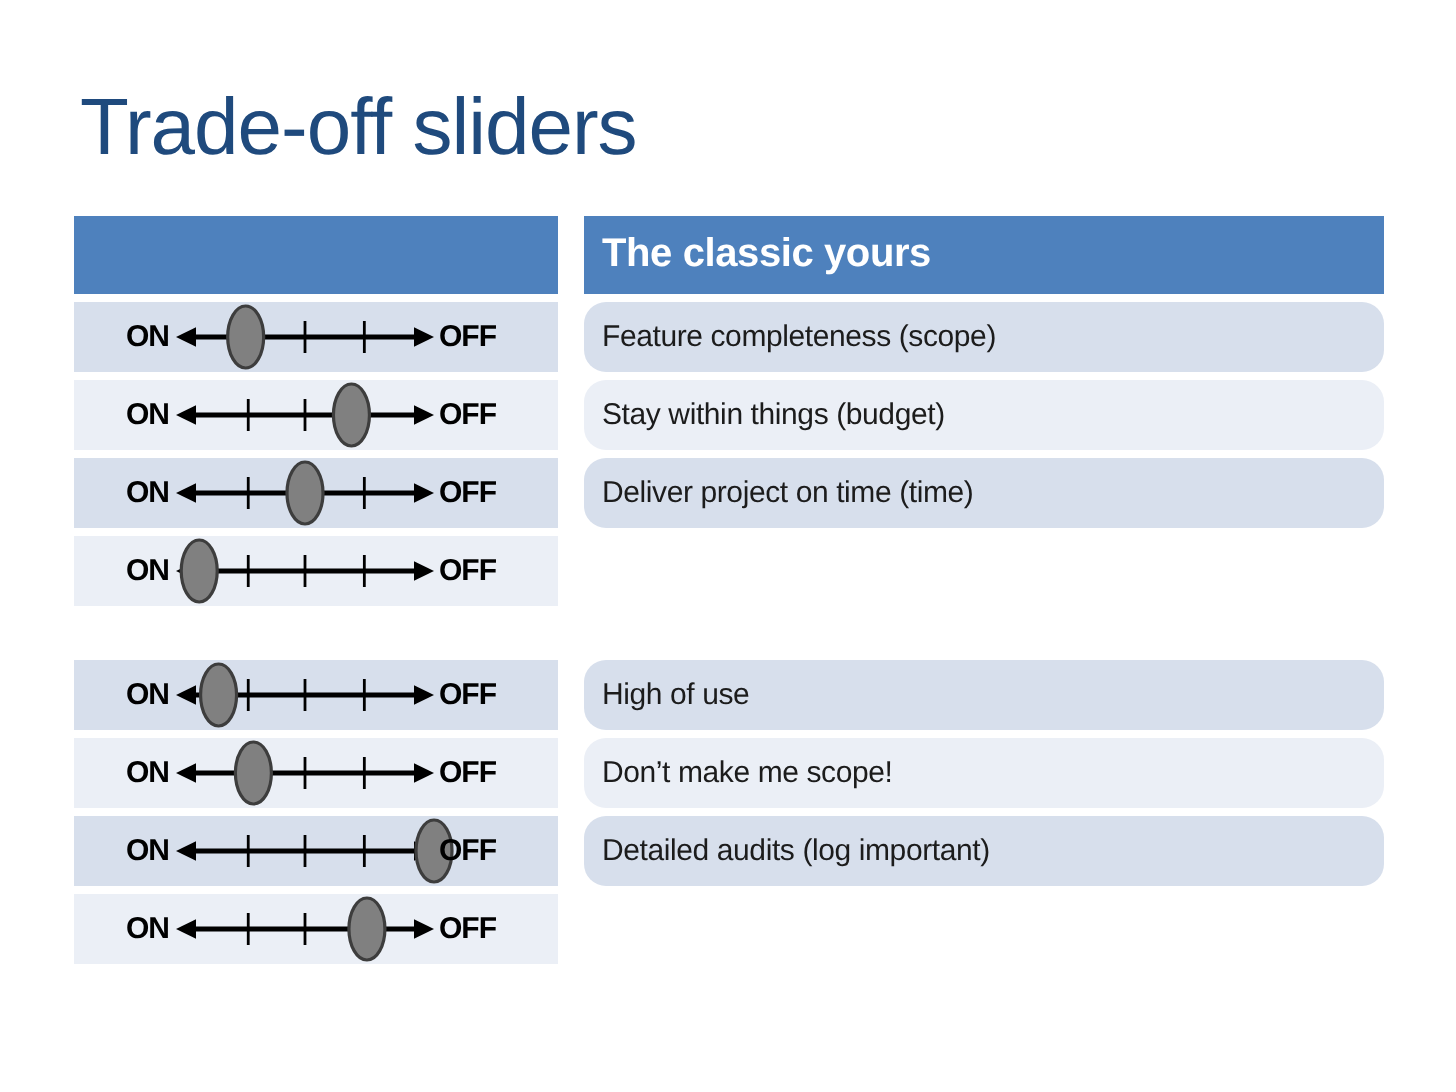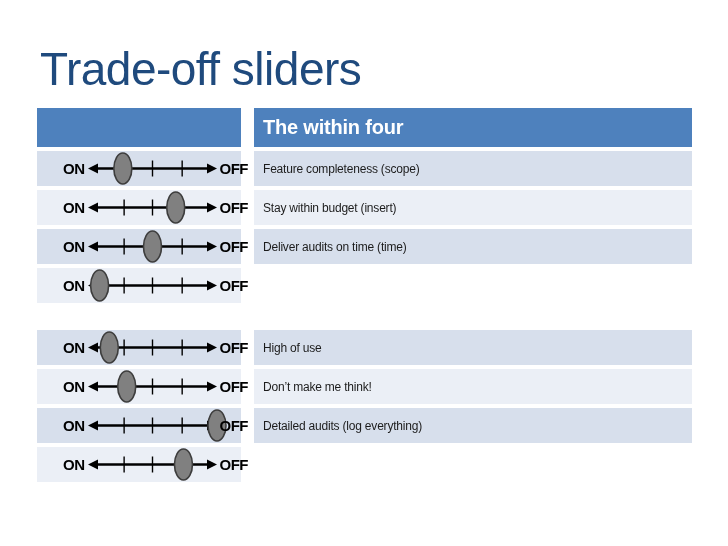--- a/index.html
+++ b/index.html
@@ -4,56 +4,56 @@
 <style>
   html,body{margin:0;padding:0}
   body{
     width:728px;height:546px;position:relative;overflow:hidden;
     background:#ffffff;
     font-family:"Liberation Sans", sans-serif;
   }
   .slide{position:absolute;inset:0}
   h1.title{
     position:absolute;left:40px;top:42px;margin:0;
-    font-size:46px;font-weight:400;letter-spacing:-0.5px;
+    font-size:40px;font-weight:400;letter-spacing:-0.5px;
     color:var(--title-text,#1F4A7D);
   }
   .ttable{position:absolute;left:37px;width:655px}
   #table-0{top:108px}
   #table-1{top:330px}
   .trow{display:flex;column-gap:13px;margin-bottom:4px}
   .cell{display:flex;align-items:center;box-sizing:border-box}
-  .cell.left{width:204px;flex:none;justify-content:flex-start;padding-left:26px}
+  .cell.left{width:242px;flex:none;justify-content:flex-start;padding-left:26px}
   .cell.right{flex:1;padding-left:9px}
   .trow.header .cell{background:var(--header-bg,#4E81BD);height:39px}
   .trow.header .cell.right{
     color:var(--header-text,#fff);font-weight:700;font-size:20px;letter-spacing:-0.2px;
   }
   .trow.data .cell{height:35px}
   .band-dark{background:var(--band-dark,#D7DFEC)}
   .band-light{background:var(--band-light,#EBEFF6)}
   .trow.data .cell.right{
-    font-size:12px;color:var(--body-text,#1C1C1C);letter-spacing:-0.2px;
+    font-size:15px;color:var(--body-text,#1C1C1C);letter-spacing:-0.2px;border-radius:11px;
   }
   .onoff{
     font-size:15px;font-weight:700;color:#000;letter-spacing:-0.5px;
     line-height:1;flex:none;
   }
   svg.track{overflow:visible;margin:0 1px;flex:none;display:block}
 </style>
 </head>
 <body>
 
 <main class="slide">
   <h1 class="title">Trade-off sliders</h1>
   <section class="ttable" id="table-0">
       <div class="trow header">
         <div class="cell left"></div>
         <div class="cell right">
-          <span>The within four</span>
+          <span>The classic yours</span>
         </div>
       </div>
       <div class="trow data">
         <div class="cell left band-dark">
           <span class="onoff">ON</span>
           <svg class="track" width="133" height="35" viewBox="0 0 133 35">
             <line x1="10" y1="17.5" x2="123" y2="17.5" stroke="#000000" stroke-width="2.6"></line>
             <polygon points="2,17.5 12,12.6 12,22.4" fill="#000000"></polygon>
             <polygon points="131,17.5 121,12.6 121,22.4" fill="#000000"></polygon>
             <line x1="38.120000000000005" y1="9.5" x2="38.120000000000005" y2="25.5" stroke="#000000" stroke-width="1.4"></line>
@@ -75,39 +75,39 @@
             <polygon points="2,17.5 12,12.6 12,22.4" fill="#000000"></polygon>
             <polygon points="131,17.5 121,12.6 121,22.4" fill="#000000"></polygon>
             <line x1="38.120000000000005" y1="9.5" x2="38.120000000000005" y2="25.5" stroke="#000000" stroke-width="1.4"></line>
             <line x1="66.5" y1="9.5" x2="66.5" y2="25.5" stroke="#000000" stroke-width="1.4"></line>
             <line x1="96.17" y1="9.5" x2="96.17" y2="25.5" stroke="#000000" stroke-width="1.4"></line>
             <ellipse cx="89.72000000000001" cy="17.5" rx="9" ry="15.5" fill="#808080" stroke="#3D3D3D" stroke-width="1.6"></ellipse>
           </svg>
           <span class="onoff">OFF</span>
         </div>
         <div class="cell right band-light">
-          <span>Stay within budget (insert)</span>
+          <span>Stay within things (budget)</span>
         </div>
       </div>
       <div class="trow data">
         <div class="cell left band-dark">
           <span class="onoff">ON</span>
           <svg class="track" width="133" height="35" viewBox="0 0 133 35">
             <line x1="10" y1="17.5" x2="123" y2="17.5" stroke="#000000" stroke-width="2.6"></line>
             <polygon points="2,17.5 12,12.6 12,22.4" fill="#000000"></polygon>
             <polygon points="131,17.5 121,12.6 121,22.4" fill="#000000"></polygon>
             <line x1="38.120000000000005" y1="9.5" x2="38.120000000000005" y2="25.5" stroke="#000000" stroke-width="1.4"></line>
             <line x1="66.5" y1="9.5" x2="66.5" y2="25.5" stroke="#000000" stroke-width="1.4"></line>
             <line x1="96.17" y1="9.5" x2="96.17" y2="25.5" stroke="#000000" stroke-width="1.4"></line>
             <ellipse cx="66.5" cy="17.5" rx="9" ry="15.5" fill="#808080" stroke="#3D3D3D" stroke-width="1.6"></ellipse>
           </svg>
           <span class="onoff">OFF</span>
         </div>
         <div class="cell right band-dark">
-          <span>Deliver audits on time (time)</span>
+          <span>Deliver project on time (time)</span>
         </div>
       </div>
       <div class="trow data">
         <div class="cell left band-light">
           <span class="onoff">ON</span>
           <svg class="track" width="133" height="35" viewBox="0 0 133 35">
             <line x1="10" y1="17.5" x2="123" y2="17.5" stroke="#000000" stroke-width="2.6"></line>
             <polygon points="2,17.5 12,12.6 12,22.4" fill="#000000"></polygon>
             <polygon points="131,17.5 121,12.6 121,22.4" fill="#000000"></polygon>
             <line x1="38.120000000000005" y1="9.5" x2="38.120000000000005" y2="25.5" stroke="#000000" stroke-width="1.4"></line>
@@ -146,39 +146,39 @@
             <polygon points="2,17.5 12,12.6 12,22.4" fill="#000000"></polygon>
             <polygon points="131,17.5 121,12.6 121,22.4" fill="#000000"></polygon>
             <line x1="38.120000000000005" y1="9.5" x2="38.120000000000005" y2="25.5" stroke="#000000" stroke-width="1.4"></line>
             <line x1="66.5" y1="9.5" x2="66.5" y2="25.5" stroke="#000000" stroke-width="1.4"></line>
             <line x1="96.17" y1="9.5" x2="96.17" y2="25.5" stroke="#000000" stroke-width="1.4"></line>
             <ellipse cx="40.699999999999996" cy="17.5" rx="9" ry="15.5" fill="#808080" stroke="#3D3D3D" stroke-width="1.6"></ellipse>
           </svg>
           <span class="onoff">OFF</span>
         </div>
         <div class="cell right band-light">
-          <span>Don’t make me think!</span>
+          <span>Don’t make me scope!</span>
         </div>
       </div>
       <div class="trow data">
         <div class="cell left band-dark">
           <span class="onoff">ON</span>
           <svg class="track" width="133" height="35" viewBox="0 0 133 35">
             <line x1="10" y1="17.5" x2="123" y2="17.5" stroke="#000000" stroke-width="2.6"></line>
             <polygon points="2,17.5 12,12.6 12,22.4" fill="#000000"></polygon>
             <polygon points="131,17.5 121,12.6 121,22.4" fill="#000000"></polygon>
             <line x1="38.120000000000005" y1="9.5" x2="38.120000000000005" y2="25.5" stroke="#000000" stroke-width="1.4"></line>
             <line x1="66.5" y1="9.5" x2="66.5" y2="25.5" stroke="#000000" stroke-width="1.4"></line>
             <line x1="96.17" y1="9.5" x2="96.17" y2="25.5" stroke="#000000" stroke-width="1.4"></line>
             <ellipse cx="131" cy="17.5" rx="9" ry="15.5" fill="#808080" stroke="#3D3D3D" stroke-width="1.6"></ellipse>
           </svg>
           <span class="onoff">OFF</span>
         </div>
         <div class="cell right band-dark">
-          <span>Detailed audits (log everything)</span>
+          <span>Detailed audits (log important)</span>
         </div>
       </div>
       <div class="trow data">
         <div class="cell left band-light">
           <span class="onoff">ON</span>
           <svg class="track" width="133" height="35" viewBox="0 0 133 35">
             <line x1="10" y1="17.5" x2="123" y2="17.5" stroke="#000000" stroke-width="2.6"></line>
             <polygon points="2,17.5 12,12.6 12,22.4" fill="#000000"></polygon>
             <polygon points="131,17.5 121,12.6 121,22.4" fill="#000000"></polygon>
             <line x1="38.120000000000005" y1="9.5" x2="38.120000000000005" y2="25.5" stroke="#000000" stroke-width="1.4"></line>

